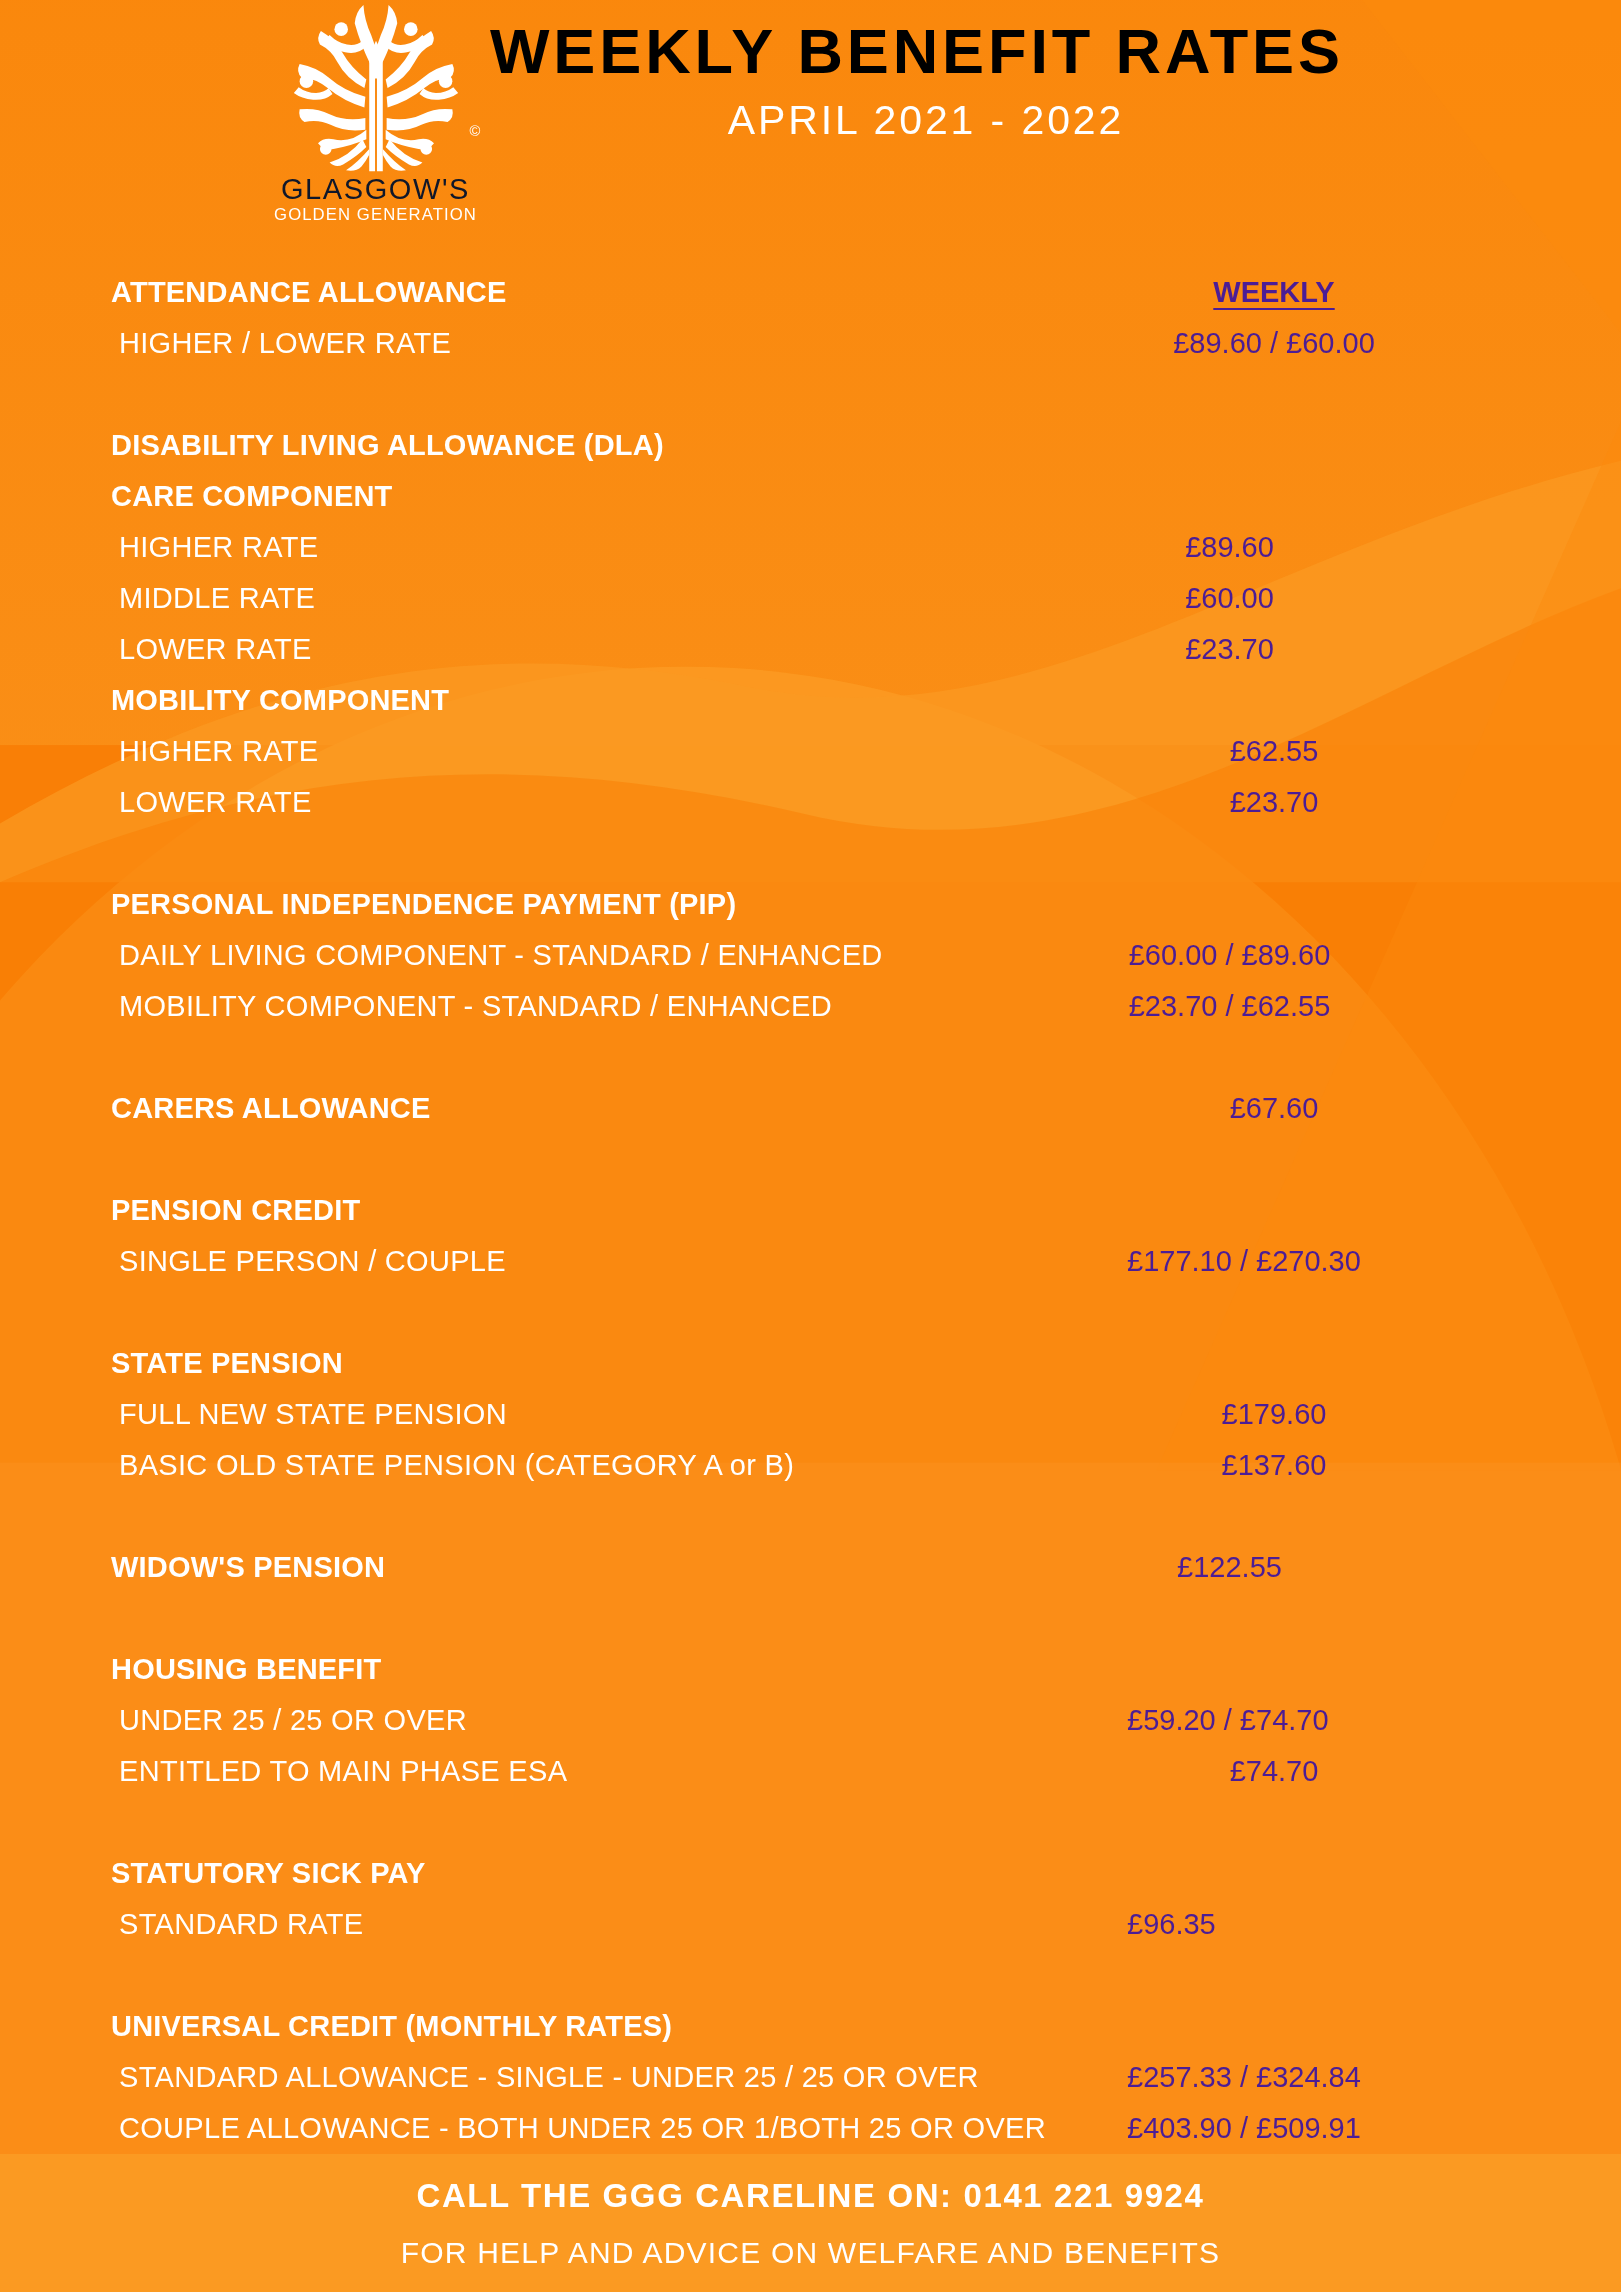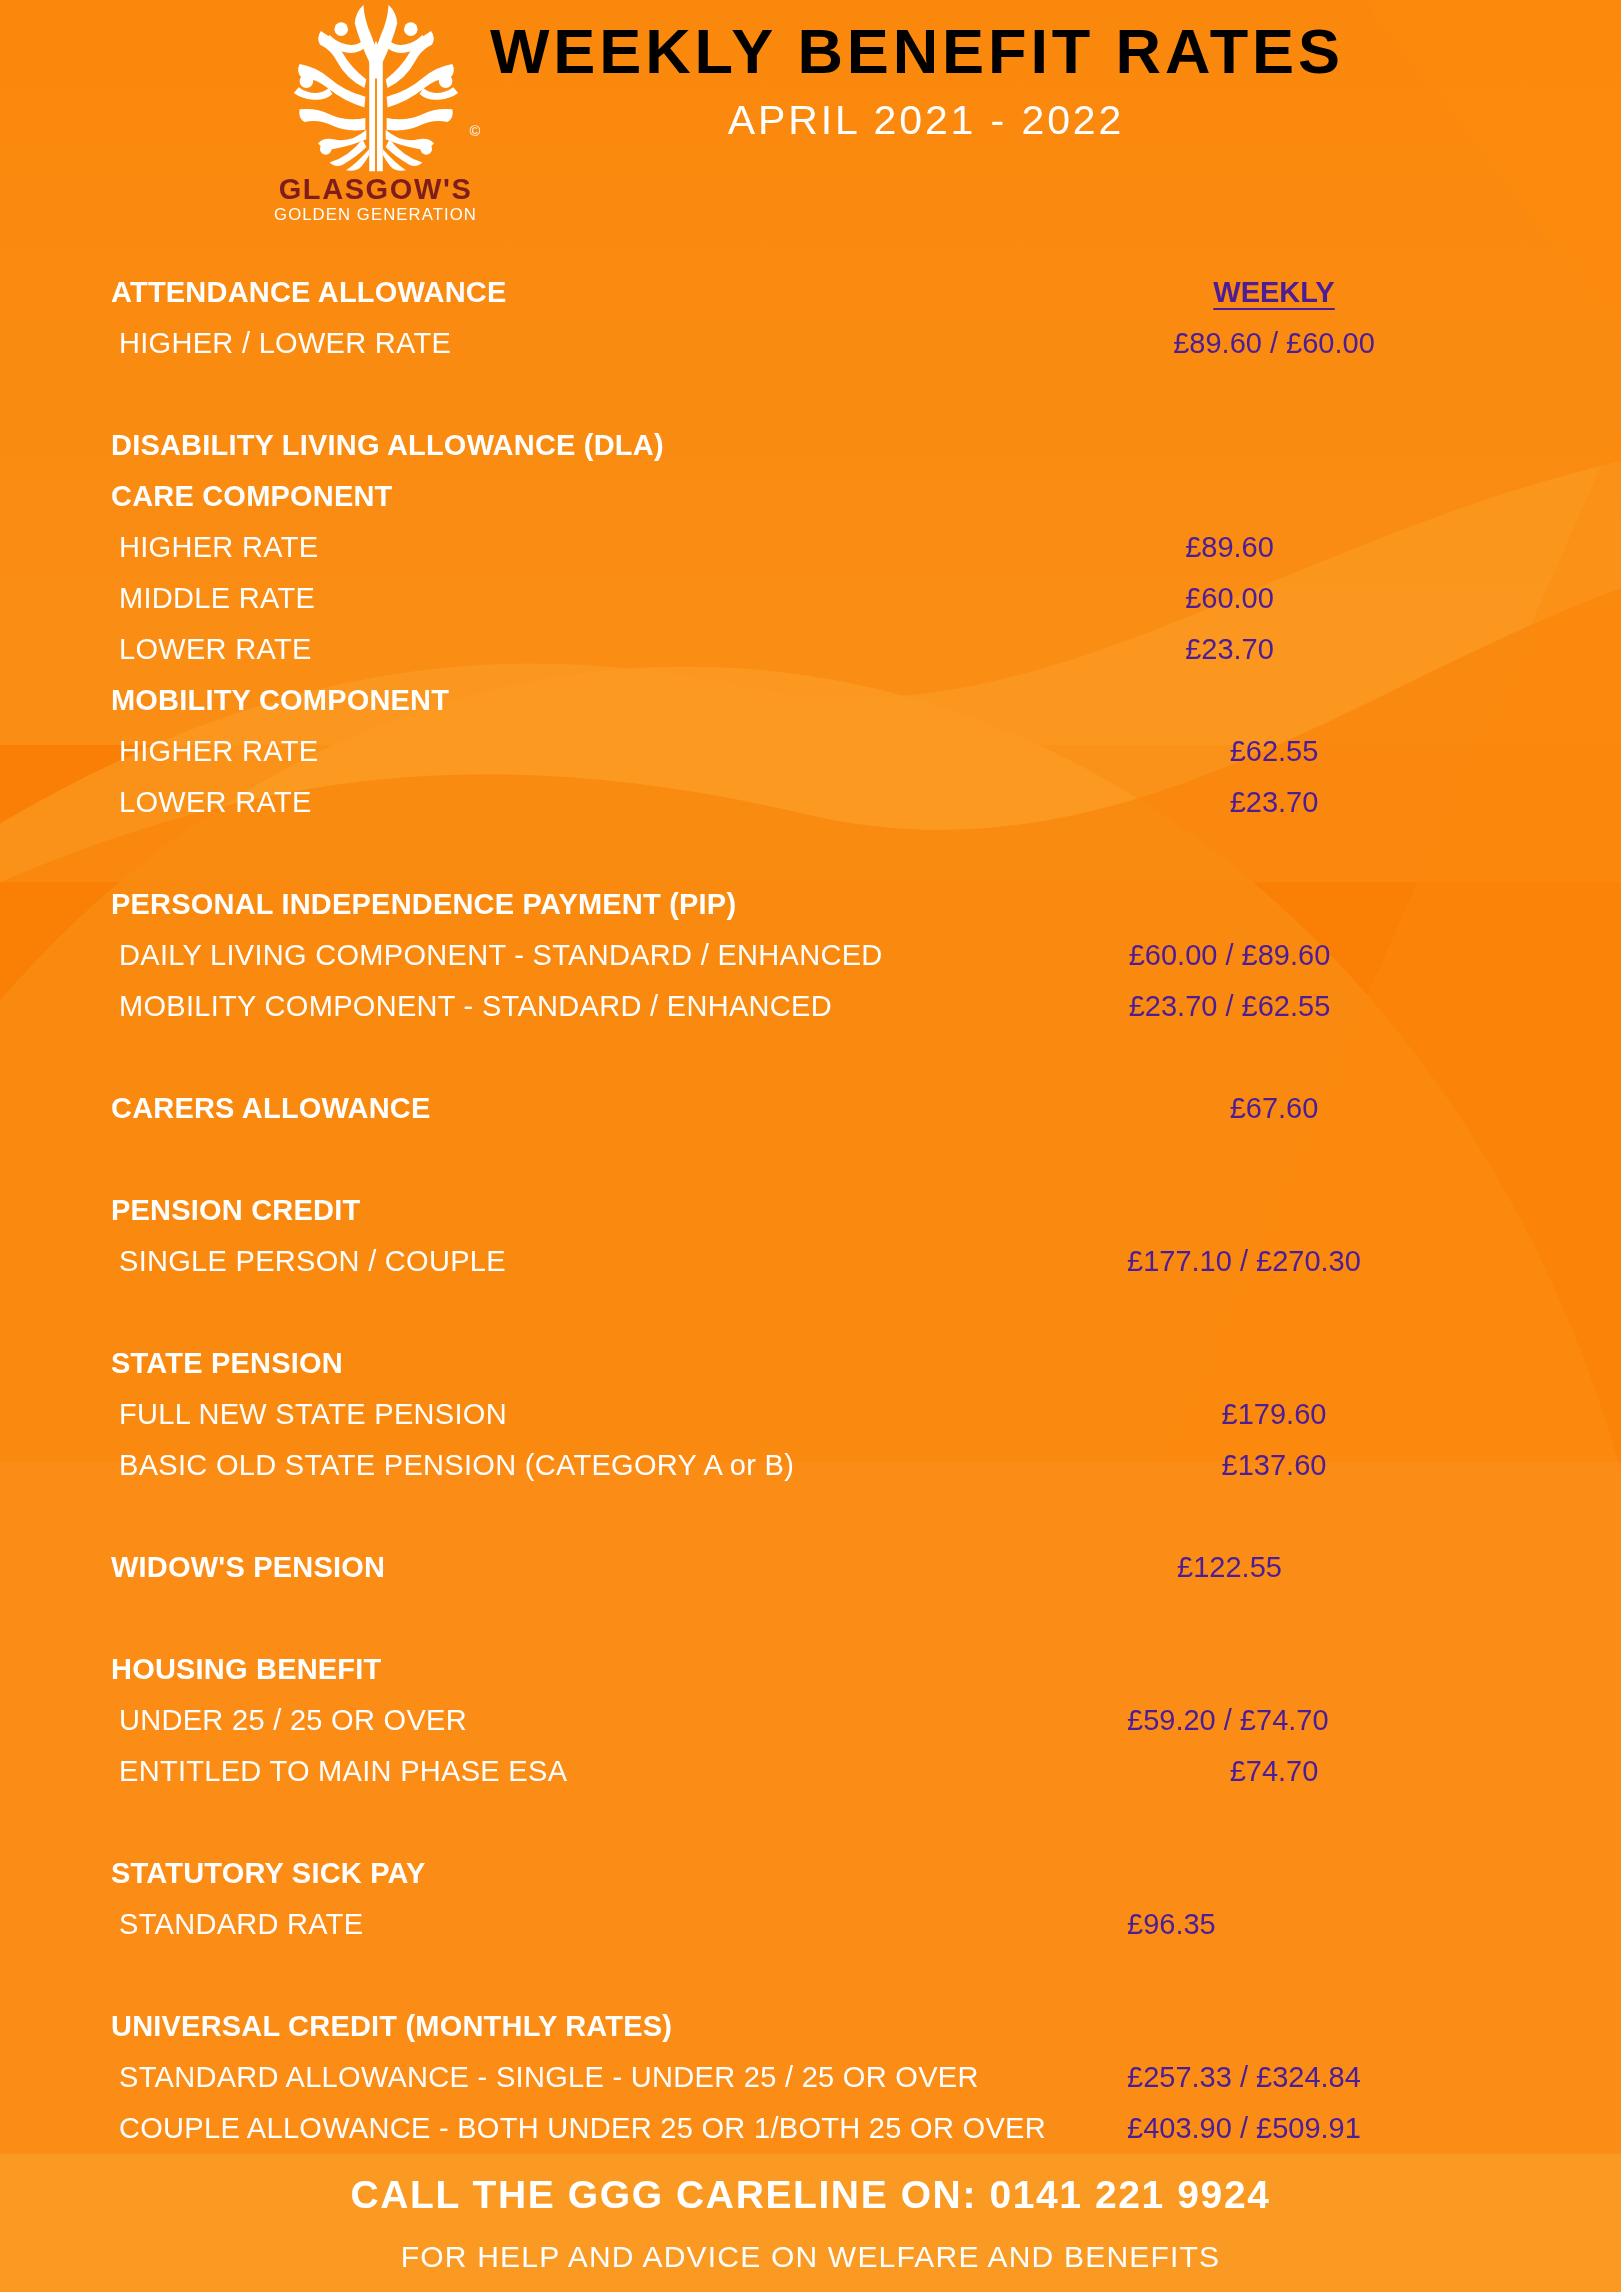--- a/index.html
+++ b/index.html
@@ -33,21 +33,21 @@
   #logo-block {
     position:absolute; left:253px; top:3.9px; width:245px; height:245px;
     text-align:center;
   }
   #logo-mark { width:214px; height:174px; margin:0 auto; display:block; }
   #logo-copy {
     position:absolute; right:17.6px; top:120px;
     font-size:14.7px; color:#ffffff; line-height:1;
   }
   #logo-word1 {
-    display:block; color:#7f1d1d; font-weight:bold;
+    display:block; color:#0f172a; font-weight:normal;
     font-size:29px; letter-spacing:1.6px; line-height:1.05;
     margin-top:-3.9px;
   }
   #logo-word2 {
     display:block; color:#fff; font-weight:normal;
     font-size:16.7px; letter-spacing:1.1px; line-height:1.2; margin-top:1px;
   }
 
   #title-block {
     position:absolute; left:490px; top:15.7px; width:980px;
@@ -93,21 +93,21 @@
 
   
   #footer {
     position:absolute; left:0; bottom:0; width:1621px; height:139px;
     background:#FB9A22;
     z-index:5;
     display:flex; flex-direction:column;
     align-items:center; justify-content:center;
   }
   #footer-line1 {
-    color:#ffffff; font-weight:bold; font-size:39px;
+    color:#ffffff; font-weight:bold; font-size:33px;
     letter-spacing:1.6px; line-height:1.25;
   }
   #footer-line2 {
     color:#ffffff; font-weight:normal; font-size:30px;
     letter-spacing:1.2px; line-height:1.25; margin-top:18px;
   }
 </style>
 </head>
 <body>
 

